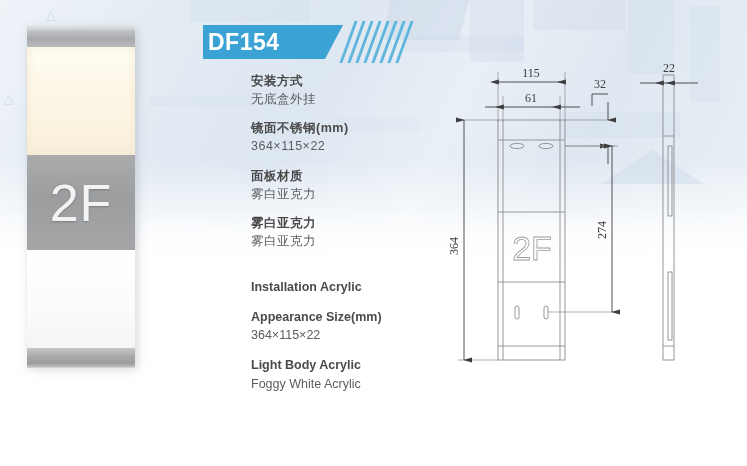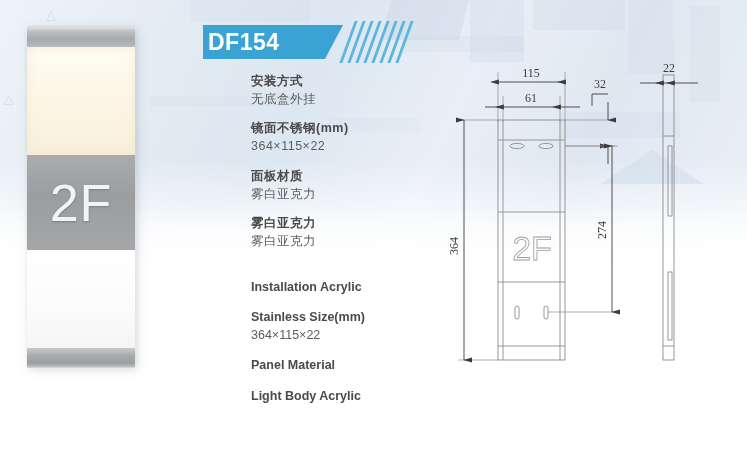--- a/index.html
+++ b/index.html
@@ -267,28 +267,28 @@
       <div class="spec-label">雾白亚克力</div>
       <div class="spec-value">雾白亚克力</div>
     </div>
   </div>
 
   <div class="specs specs-en">
     <div class="spec-block">
       <div class="spec-label">Installation Acrylic</div>
     </div>
     <div class="spec-block">
-      <div class="spec-label">Stainless Size(mm)</div>
+      <div class="spec-label">Appearance Size(mm)</div>
       <div class="spec-value">364×115×22</div>
     </div>
     <div class="spec-block">
-      <div class="spec-label">Panel Material</div>
     </div>
     <div class="spec-block">
       <div class="spec-label">Light Body Acrylic</div>
+      <div class="spec-value">Foggy White Acrylic</div>
     </div>
   </div>
 
   <div class="drawing">
     <svg width="300" height="330" viewBox="0 0 300 330" xmlns="http://www.w3.org/2000/svg">
       <defs>
         <marker id="arrIn" markerWidth="10" markerHeight="8" refX="9" refY="4" orient="auto">
           <path d="M0,4 L10,1.2 L10,6.8 Z" fill="#3c3c3c"></path>
         </marker>
         <marker id="arrInV" markerWidth="8" markerHeight="10" refX="4" refY="9" orient="auto">

